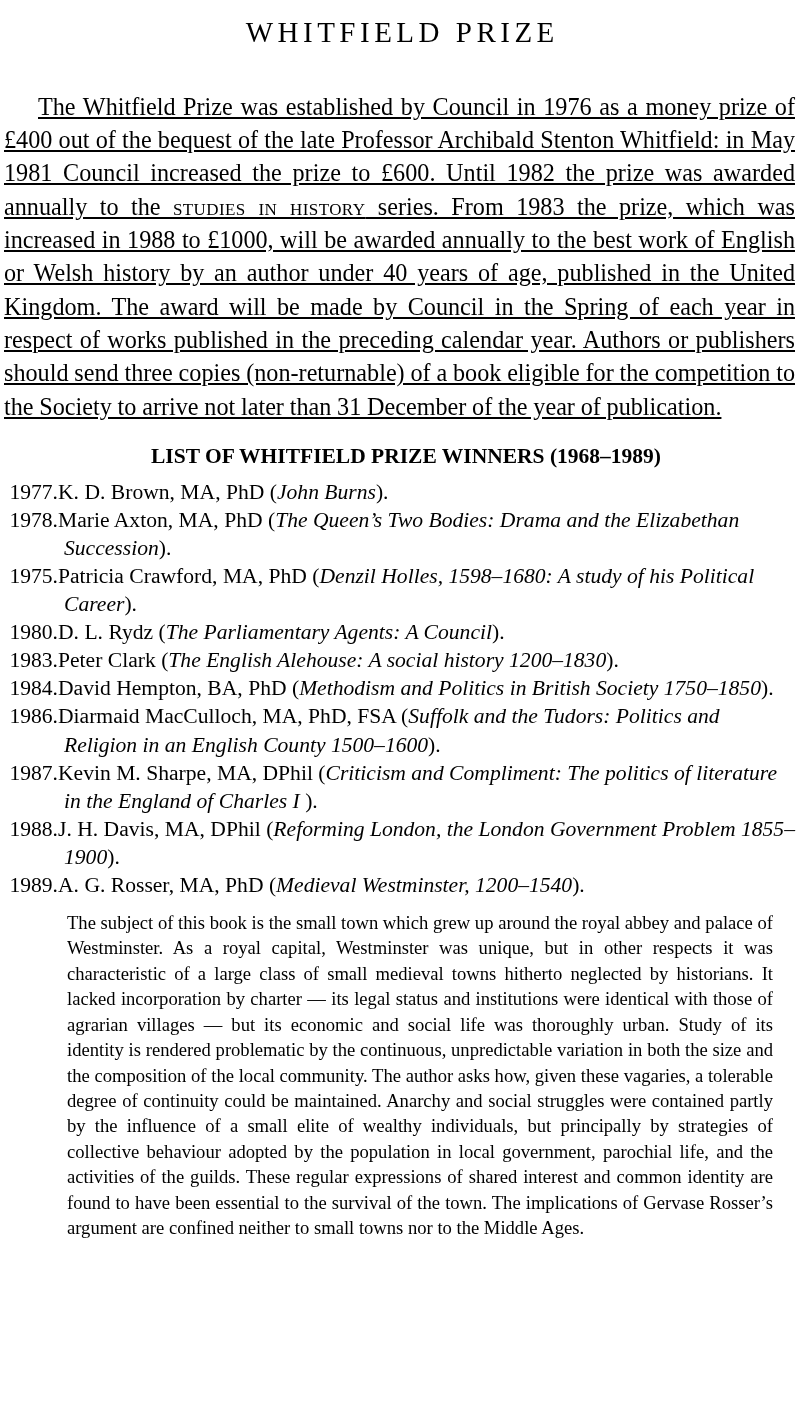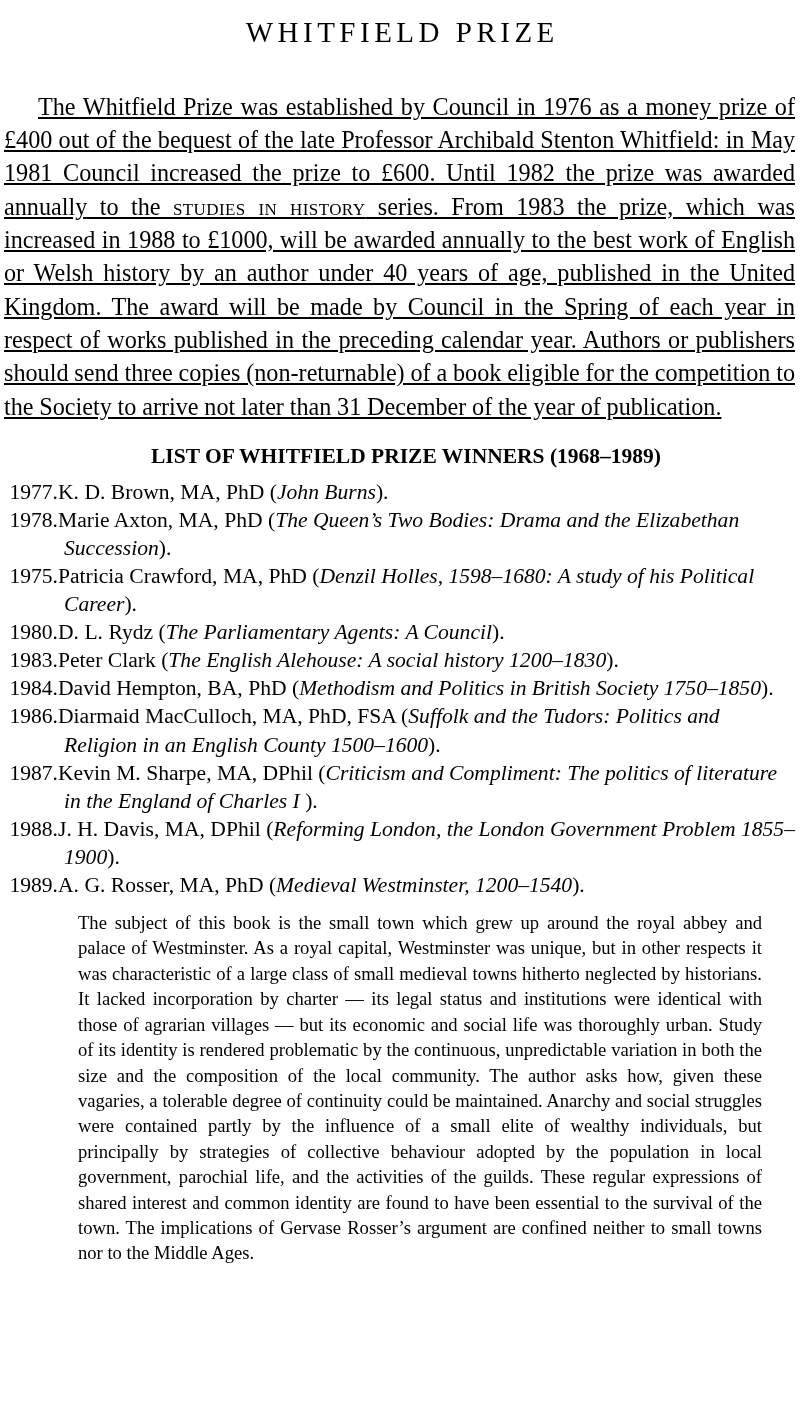--- a/index.html
+++ b/index.html
@@ -92,21 +92,21 @@
   }
   .winner-text {
     text-indent: 0;
   }
   .winner-text i {
     font-style: italic;
   }
 
   
   .abstract {
-    margin: 16px;
+    margin: 5px;
     margin-top: 11px;
     padding: 0 22px 0 62px;
     font-size: 18.6px;
     line-height: 25.4px;
     text-align: justify;
     text-justify: inter-word;
     text-indent: 0;
   }
 
   

